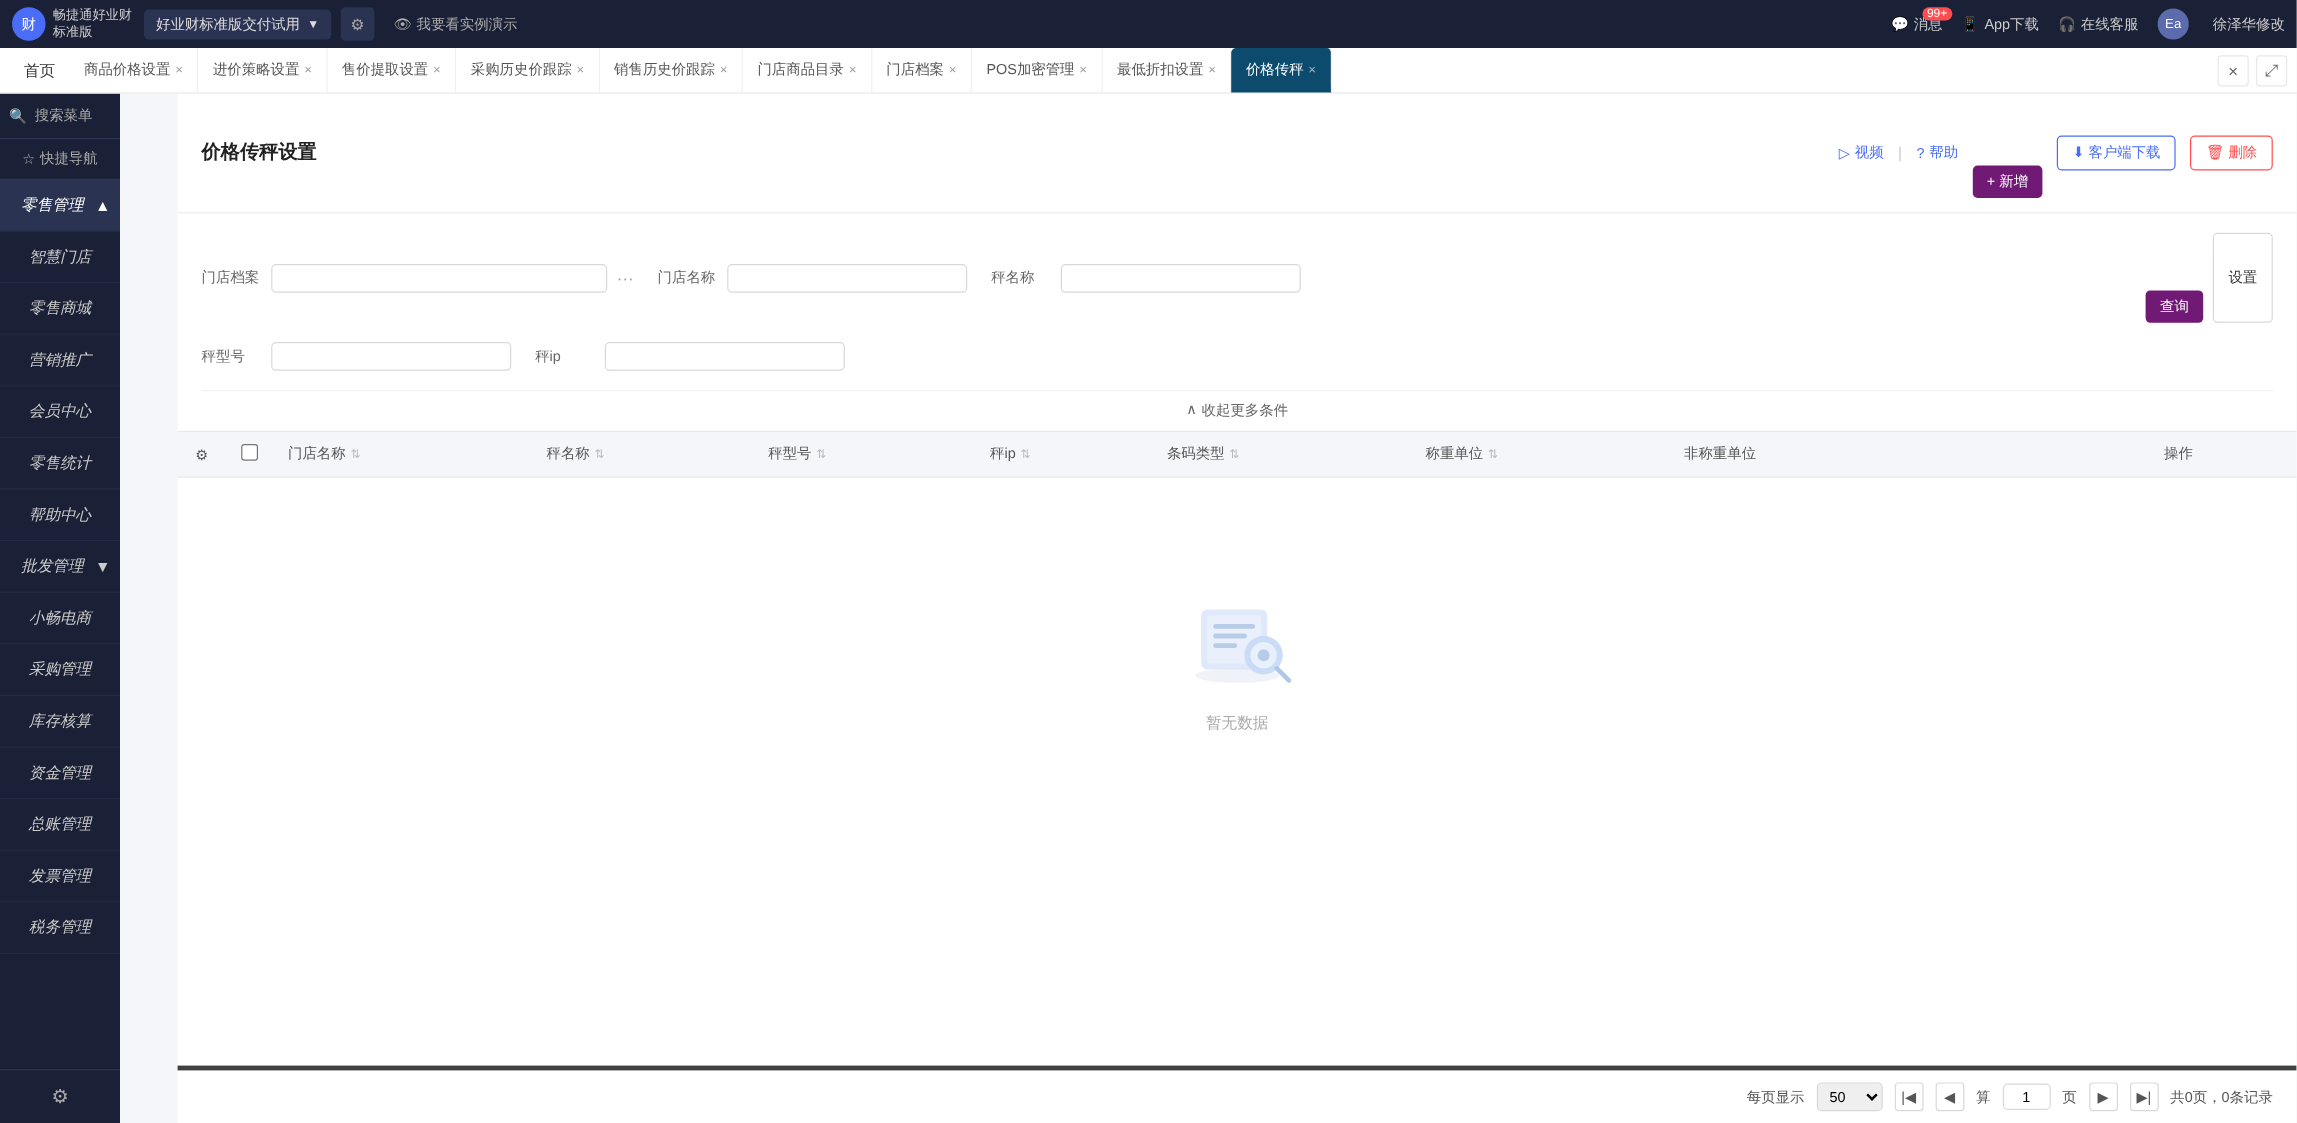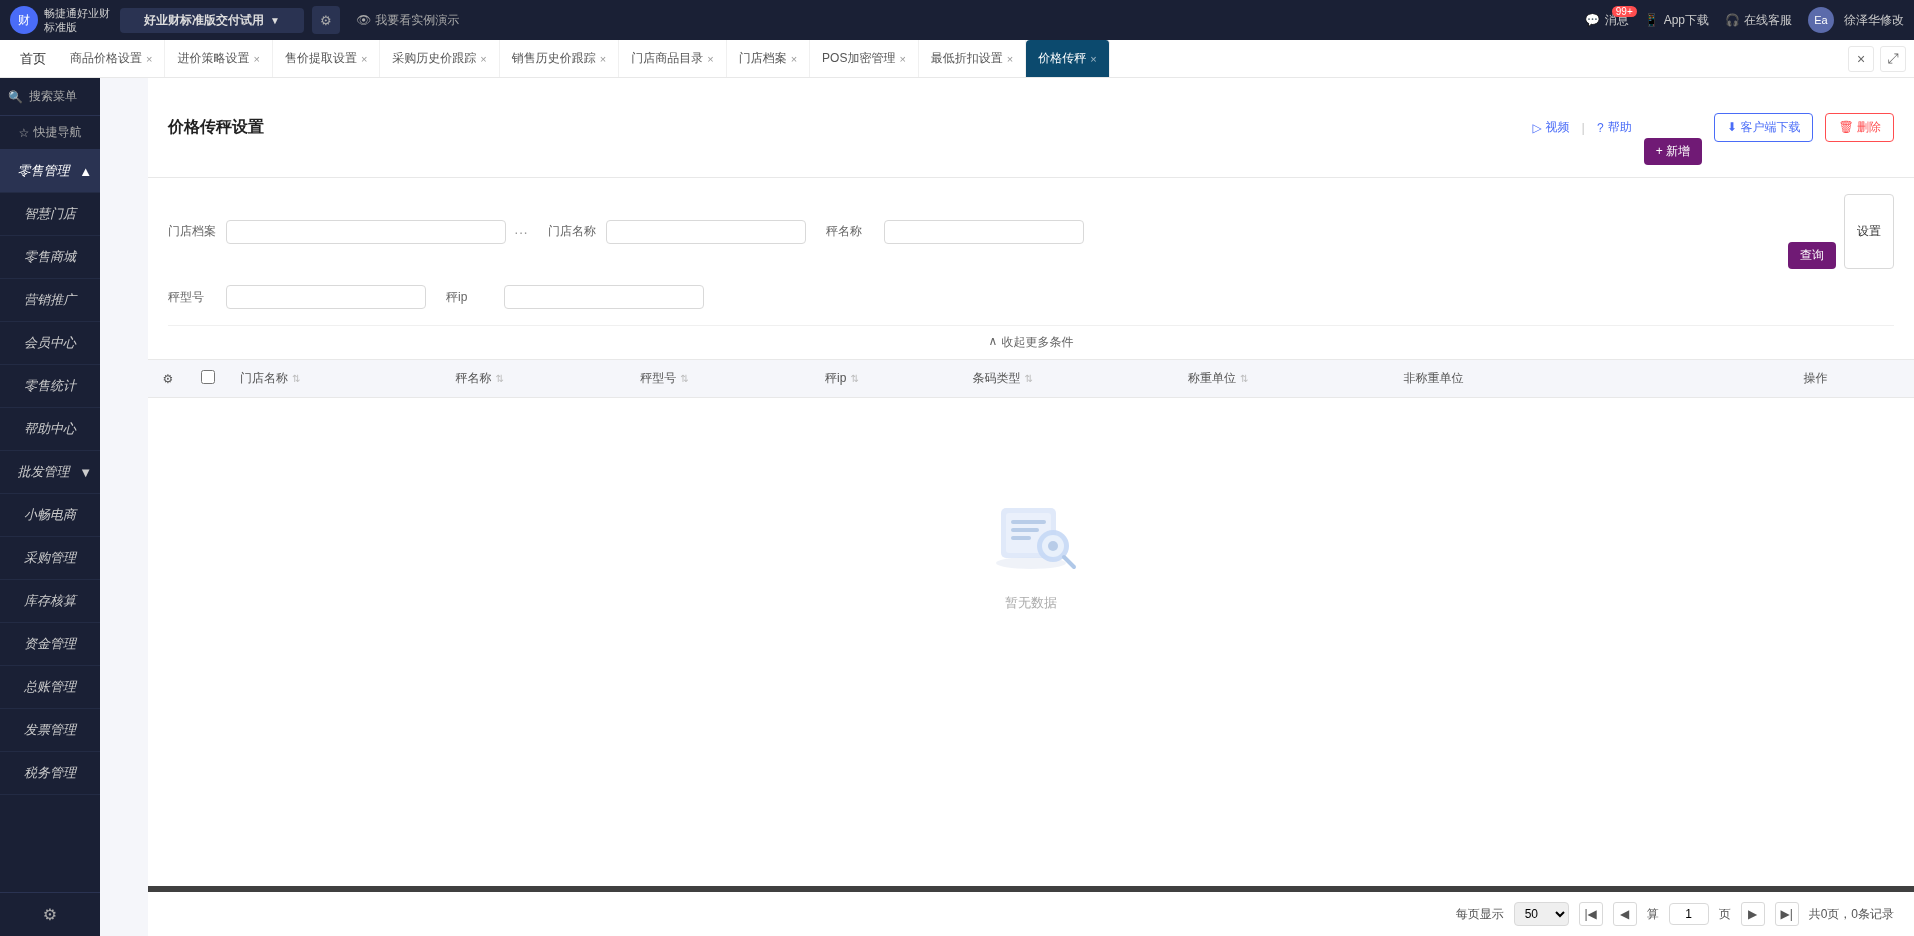--- a/index.html
+++ b/index.html
@@ -32,27 +32,26 @@
       font-size: 12px;
       color: white;
       margin-right: 6px;
     }
     .top-bar-logo-text { font-size: 11px; line-height: 1.3; color: #ccc; }
     .top-bar-selector {
       display: flex;
       align-items: center;
       background: #2a3352;
       border-radius: 4px;
-      padding: 4px 24px;
+      padding: 4px 10px;
       cursor: pointer;
       margin-left: 10px;
       font-size: 12px;
       color: #ddd;
       gap: 6px;
-      font-weight: bold;
     }
     .top-bar-selector .arrow { font-size: 10px; }
     .top-bar-settings {
       width: 28px; height: 28px;
       background: #2a3352;
       border-radius: 4px;
       display: flex;
       align-items: center;
       justify-content: center;
       margin-left: 8px;
@@ -91,21 +90,21 @@
       font-size: 10px;
       position: absolute;
       top: -6px;
       right: -8px;
       min-width: 16px;
       text-align: center;
     }
     .user-info {
       display: flex;
       align-items: center;
-      gap: 10px;
+      gap: 20px;
       color: #ccc;
       font-size: 12px;
       cursor: pointer;
     }
     .user-avatar {
       width: 26px; height: 26px;
       background: #5b6bab;
       border-radius: 50%;
       display: flex; align-items: center; justify-content: center;
       font-size: 11px; color: white;
@@ -375,21 +374,21 @@
     }
     .empty-icon {
       width: 100px;
       height: 100px;
       margin-bottom: 16px;
     }
 
     
     .pagination-bar {
       background: #fff;
-      border-top: 6px solid #404040;
+      border-top: 4px solid #404040;
       padding: 10px 20px;
       display: flex;
       align-items: center;
       justify-content: flex-end;
       gap: 10px;
       font-size: 12px;
       color: #555;
       flex-shrink: 0;
     }
     .pagination-select {

